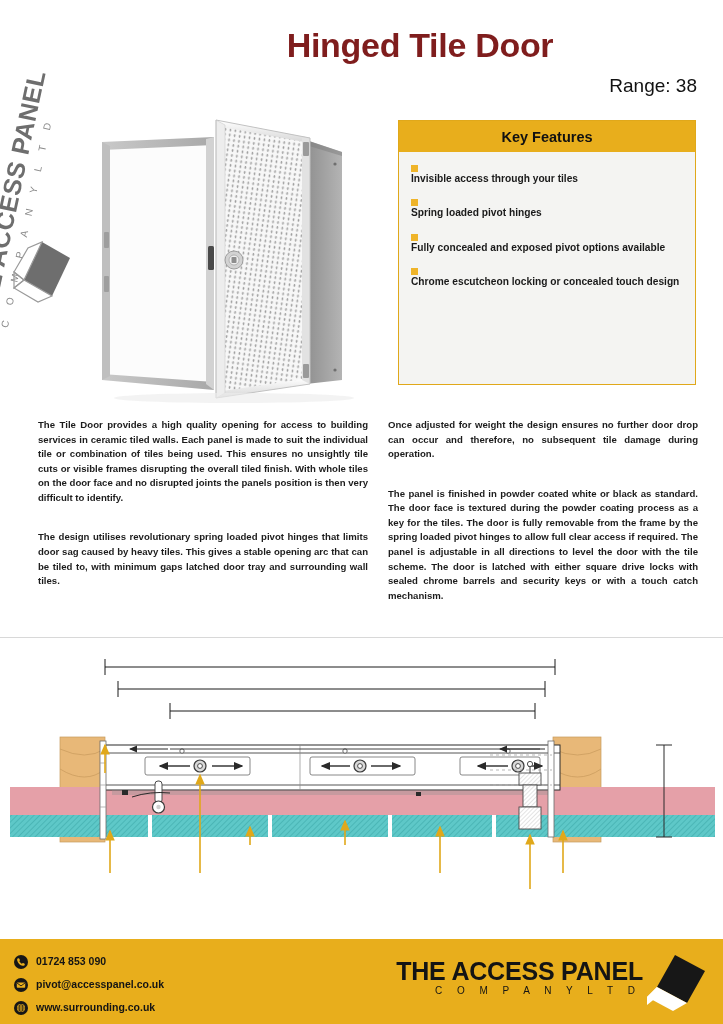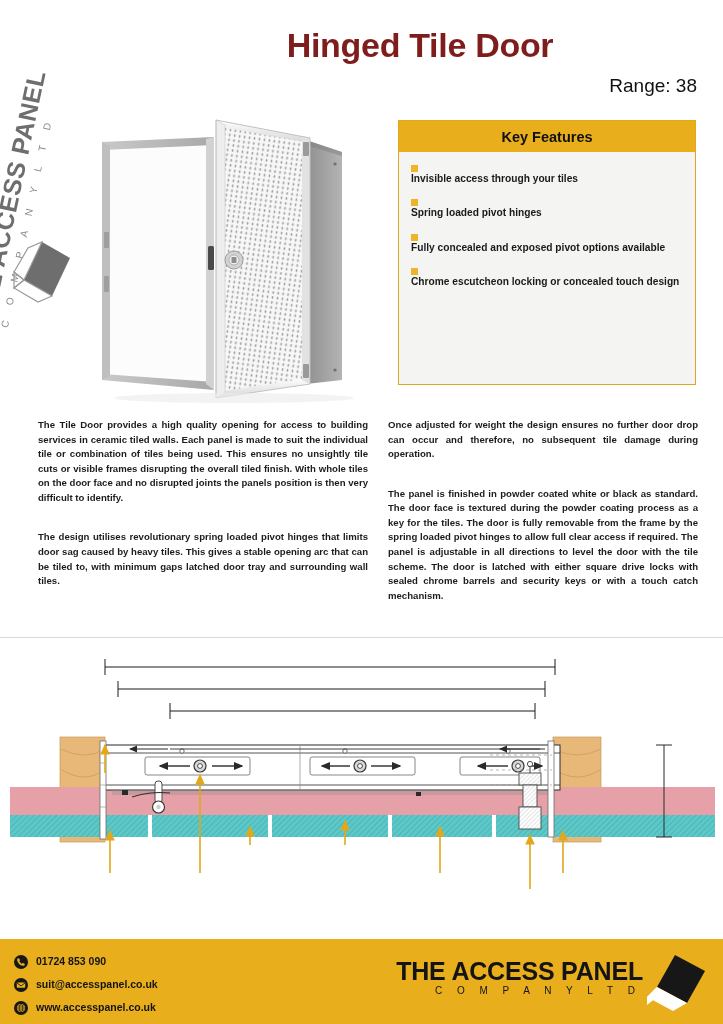--- a/index.html
+++ b/index.html
@@ -393,35 +393,35 @@
         </span>
         <span class="ctext">01724 853 090</span>
       </div>
       <div class="contact-row">
         <span class="cicon">
           <svg width="10" height="10" viewBox="0 0 10 10">
             <rect x="0.8" y="2.6" width="8.4" height="5.2" rx="0.7" fill="#E8AE1C"></rect>
             <path d="M1,3 L5,5.9 L9,3" fill="none" stroke="#171717" stroke-width="0.9"></path>
           </svg>
         </span>
-        <span class="ctext">suit@accesspanel.co.uk</span>
+        <span class="ctext">pivot@accesspanel.co.uk</span>
       </div>
       <div class="contact-row">
         <span class="cicon">
           <svg width="10" height="10" viewBox="0 0 10 10">
             <circle cx="5" cy="5" r="4.1" fill="#E8AE1C"></circle>
             <g stroke="#171717" stroke-width="0.65" fill="none">
               <ellipse cx="5" cy="5" rx="1.8" ry="4.1"></ellipse>
               <line x1="0.9" y1="5" x2="9.1" y2="5"></line>
               <line x1="1.6" y1="3" x2="8.4" y2="3"></line>
               <line x1="1.6" y1="7" x2="8.4" y2="7"></line>
             </g>
           </svg>
         </span>
-        <span class="ctext">www.accesspanel.co.uk</span>
+        <span class="ctext">www.surrounding.co.uk</span>
       </div>
     </div>
 
     <div class="foot-logo">
       <div class="fl-main">THE ACCESS PANEL</div>
       <div class="fl-sub">C O M P A N Y   L T D</div>
       <svg class="fl-mark" viewBox="0 0 64 60">
         <polygon points="30,2 60,18 42,50 12,34" fill="#171717"></polygon>
         <polygon points="12,34 42,50 28,58 2,44" fill="#ffffff"></polygon>
         <polygon points="2,44 12,34 12,44 2,52" fill="#ffffff"></polygon>

